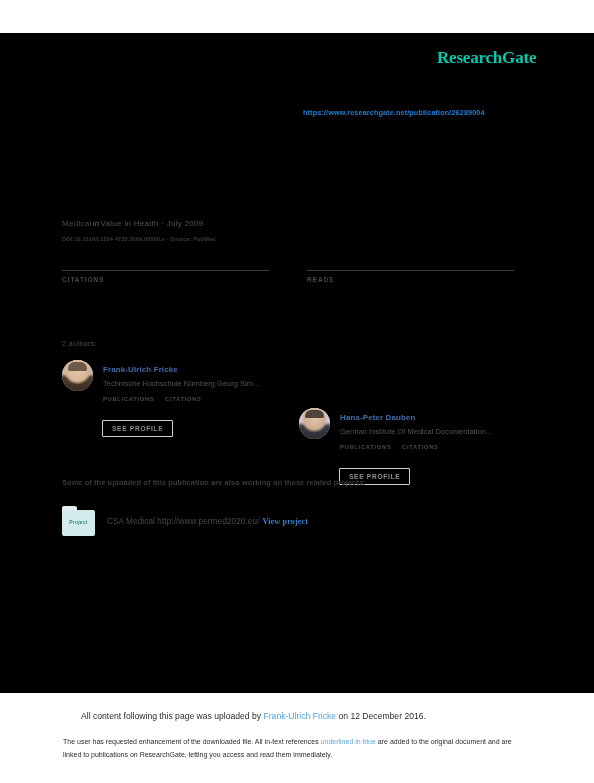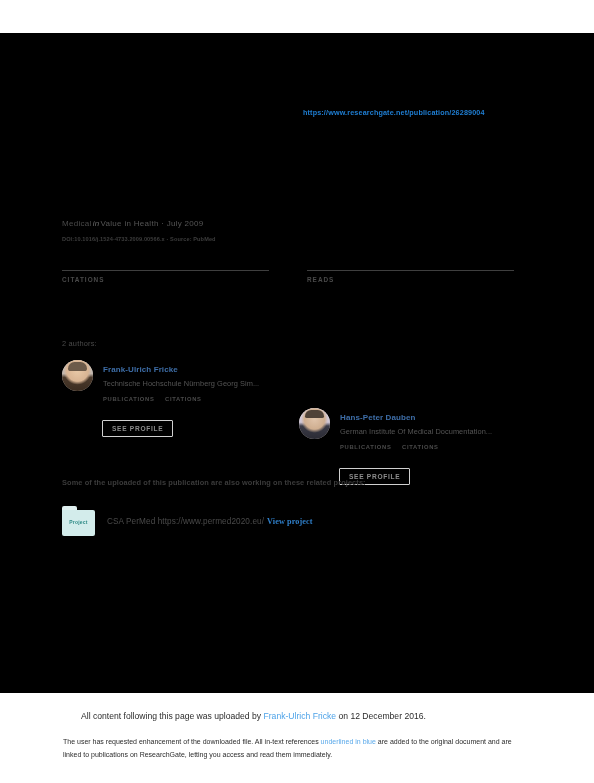--- a/index.html
+++ b/index.html
@@ -315,20 +315,21 @@
 </style>
 </head>
 <body>
 
 <div class="page">
 
   <div class="band-top"></div>
   <div class="band-main"></div>
   <div class="band-bottom"></div>
 
+  <div class="rg-logo">ResearchGate</div>
 
   <div class="pub-url">https://www.researchgate.net/publication/26289004</div>
 
   <div class="article-line">
     <span class="lbl">Medical</span><span class="in">in</span><span class="jnl">Value in Health · July 2009</span>
   </div>
 
   <div class="doi-line">DOI:10.1016/j.1524-4733.2009.00566.x · Source: PubMed</div>
 
   <div class="metrics">
@@ -388,21 +389,21 @@
 
   <div class="projects-intro">Some of the uploaded of this publication are also working on these related projects:</div>
 
   <div class="project-row">
     <div class="project-icon">
       <div class="folder-back"></div>
       <div class="folder-body"></div>
       <div class="folder-label">Project</div>
     </div>
     <div class="project-text">
-      <span>CSA PerMed https://www.permed2020.eu/</span><span class="project-link">View project</span>
+      <span>CSA Medical http://www.permed2020.eu/</span><span class="project-link">View project</span>
     </div>
   </div>
 
   <div class="footer-upload">
     <span>All content following this page was uploaded by </span><span class="uploader">Frank-Ulrich Fricke</span><span> on 12 December 2016.</span>
   </div>
 
   <div class="footer-note">
     <span>The user has requested enhancement of the downloaded file. All in-text references </span><span class="underlined-blue">underlined in blue</span><span> are added to the original document and are linked to publications on ResearchGate, letting you access and read them immediately.</span>
   </div>

